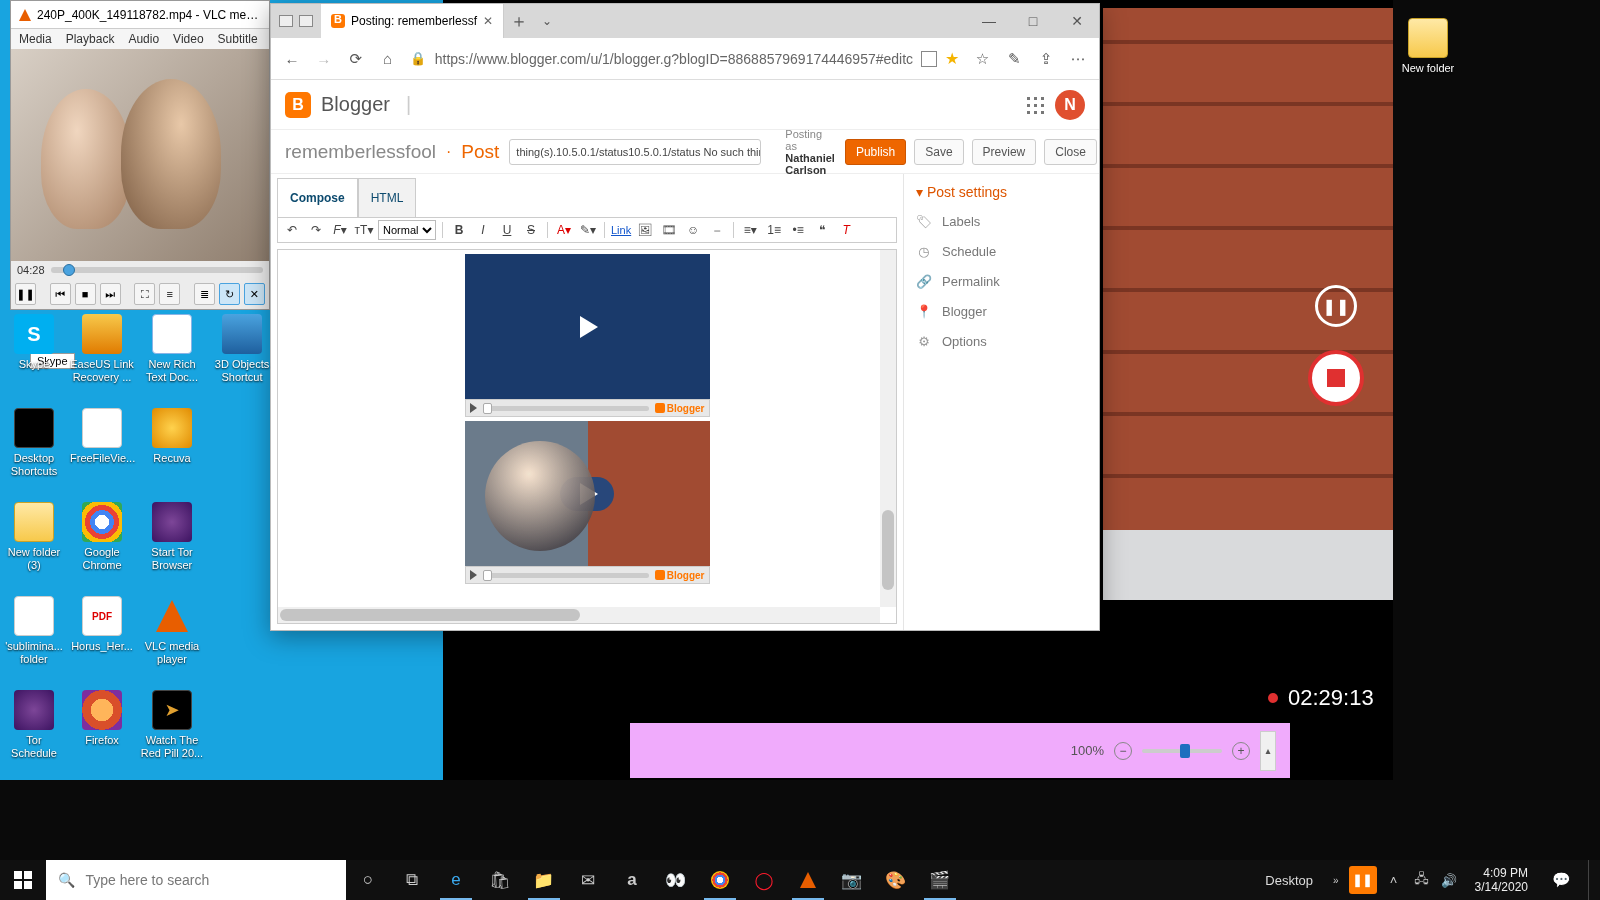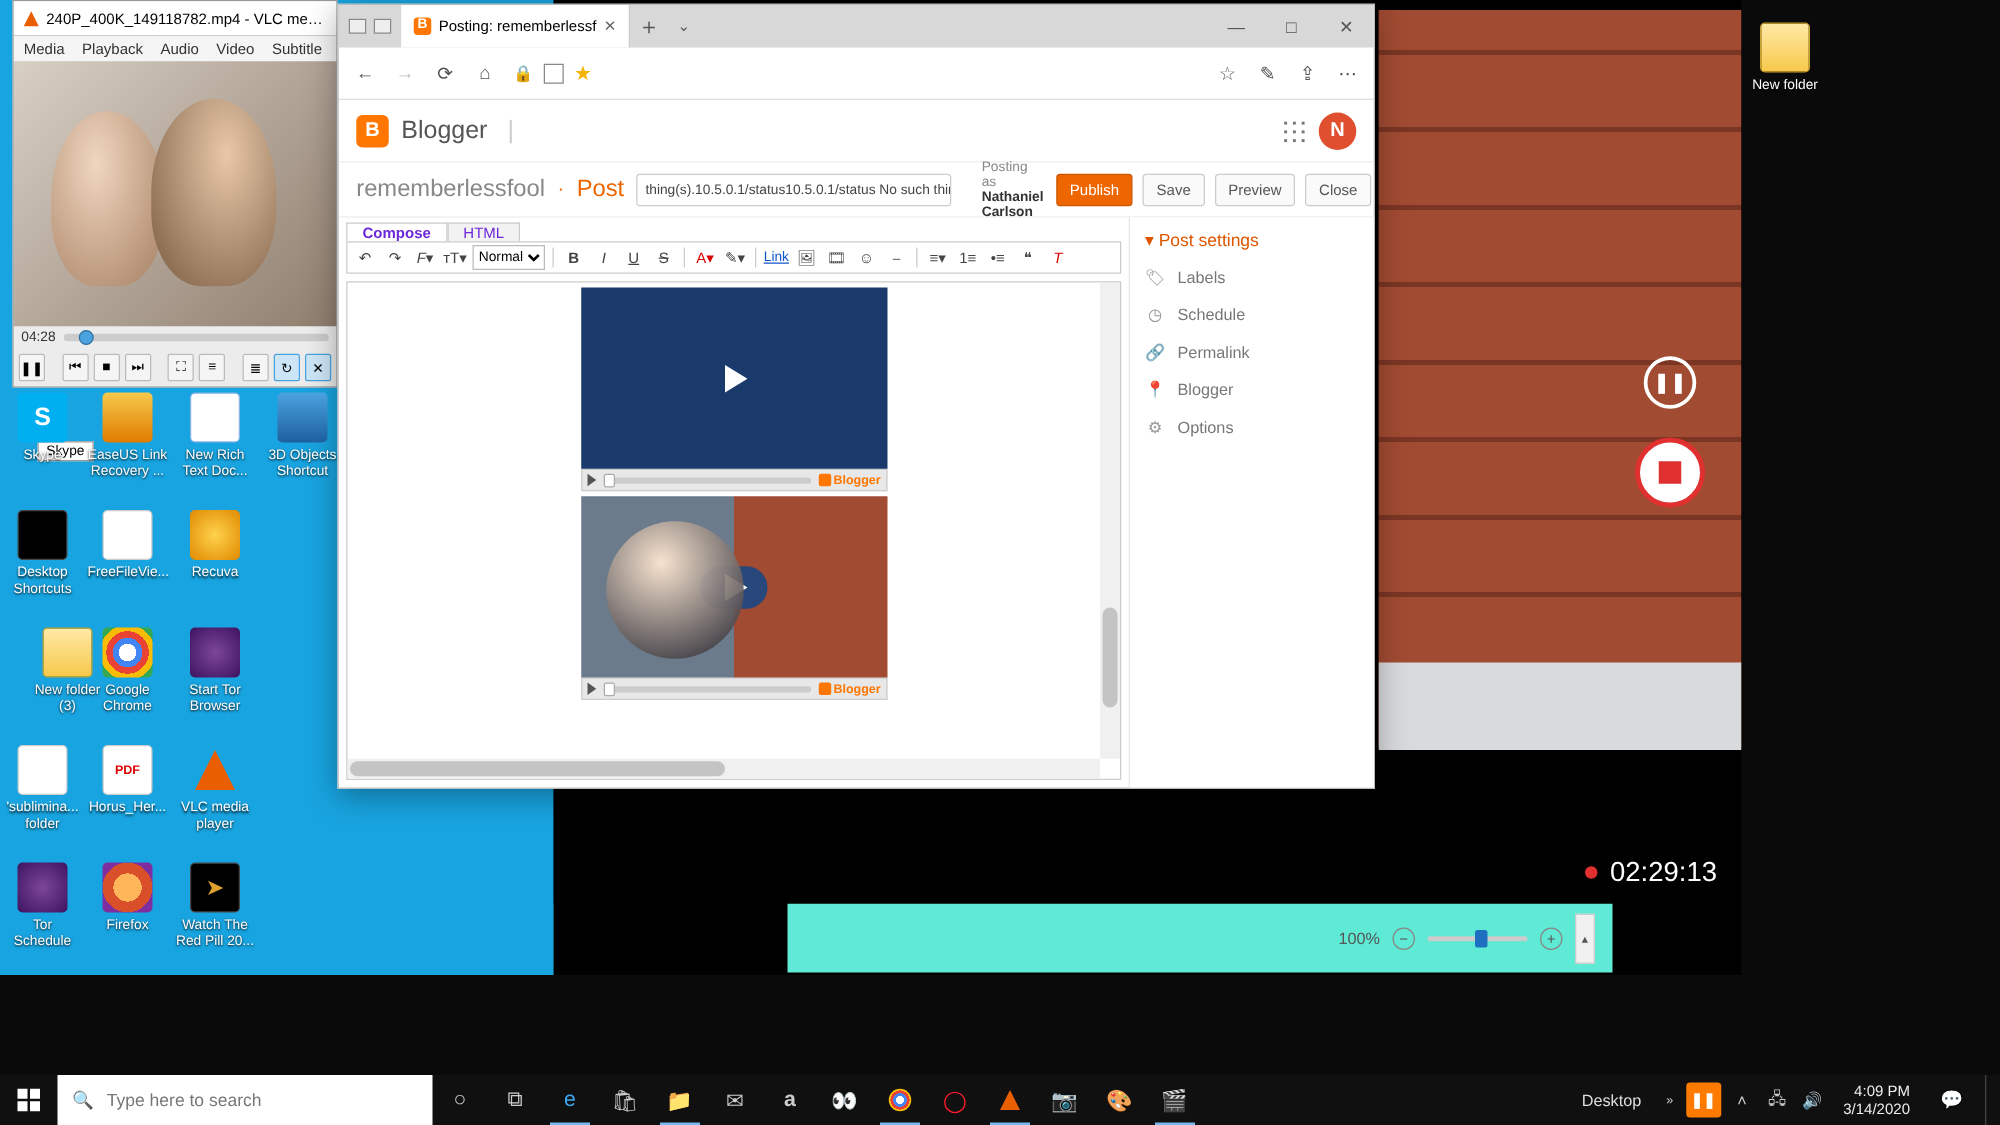--- a/index.html
+++ b/index.html
@@ -56,21 +56,21 @@
 #rec-timer { position: absolute; left: 825px; bottom: 12px; color: #fff; font-size: 22px; display: flex; align-items: center; gap: 10px; }
 #rec-timer .dot { width: 10px; height: 10px; background: #e03030; border-radius: 50%; }
 #rec-pause { position: absolute; left: 1315px; top: 285px; width: 42px; height: 42px; border: 3px solid #fff; border-radius: 50%; display: flex; align-items: center; justify-content: center; color: #fff; font-size: 16px; cursor: pointer; }
 #rec-stop  { position: absolute; left: 1308px; top: 350px; width: 56px; height: 56px; border: 4px solid #e03030; background:#fff; border-radius: 50%; display: flex; align-items: center; justify-content: center; cursor: pointer; }
 #rec-stop div { width: 18px; height: 18px; background: #e03030; }
 
 
 .right-icon { color:#fff; }
 
 
-#zoom-strip { position:absolute; left:630px; top:723px; width:660px; height:55px; background:#5eead4; display:flex; align-items:center; justify-content:flex-end; padding:0 14px; gap:10px; font-size:13px; color:#555;}
+#zoom-strip { position:absolute; left:630px; top:723px; width:660px; height:55px; background:#f0abfc; display:flex; align-items:center; justify-content:flex-end; padding:0 14px; gap:10px; font-size:13px; color:#555;}
 #zoom-strip .scroll-up{ width:16px;height:40px;background:#f0f0f0;border:1px solid #ccc;display:flex;align-items:center;justify-content:center;font-size:10px}
 #zoom-strip .track{width:80px;height:4px;background:#ccc;border-radius:2px;position:relative}
 #zoom-strip .track .kn{position:absolute;left:38px;top:-5px;width:10px;height:14px;background:#1e6fbf;border-radius:2px}
 #zoom-strip .btn{width:18px;height:18px;border:1px solid #888;border-radius:50%;display:flex;align-items:center;justify-content:center;font-size:12px}
 
 
 #edge { position: absolute; left: 270px; top: 3px; width: 830px; height: 628px; background: #fff; border: 1px solid #bbb; box-shadow: 0 6px 24px rgba(0,0,0,.35); display:flex; flex-direction:column; }
 #edge-tabs { height: 34px; background: #d8d8d8; display: flex; align-items: stretch; }
 #edge-tabs .sys { width: 50px; display:flex; align-items:center; justify-content:center; gap:6px; }
 #edge-tabs .sys span{width:14px;height:12px;border:1px solid #888;background:#eee}
@@ -109,21 +109,21 @@
 #bl-row .posting{font-size:11px;color:#888}
 #bl-row .posting b{color:#333;font-weight:600}
 #bl-row .btns{margin-left:auto;display:flex;gap:8px}
 #bl-row .btns button{height:26px;padding:0 10px;border:1px solid #ccc;background:#fafafa;border-radius:3px;font-size:12px;color:#555;cursor:pointer}
 #bl-row .btns button.pub{background:#ee6600;border-color:#cc5500;color:#fff}
 
 
 #bl-body { flex:1; display:flex; min-height:0; }
 #bl-main { flex:1; display:flex; flex-direction:column; border-right:1px solid #e5e5e5; min-width:0; }
 #bl-tabs { display:flex; gap:0; padding:4px 6px 0; }
-#bl-tabs div{padding:0 12px;font-size:12px;border:1px solid #ccc;border-bottom:none;background:#f2f2f2;color:#6d28d9;cursor:pointer}
+#bl-tabs div{padding:12px 12px;font-size:12px;border:1px solid #ccc;border-bottom:none;background:#f2f2f2;color:#0c4a6e;cursor:pointer}
 #bl-tabs div.act{background:#fff;font-weight:600}
 #bl-tool { height:26px; border:1px solid #ccc; margin:0 6px; display:flex; align-items:center; gap:4px; padding:0 4px; font-size:12px; color:#444;}
 #bl-tool .t{width:20px;height:18px;display:flex;align-items:center;justify-content:center;cursor:pointer;border-radius:2px}
 #bl-tool select{height:20px;font-size:11px;border:1px solid #bbb;background:#fff}
 #bl-tool .vline{width:1px;height:16px;background:#ccc;margin:0 2px}
 #bl-tool .lk{color:#1155cc;text-decoration:underline;font-size:11px}
 
 #bl-editor { flex:1; margin:6px; border:1px solid #ccc; position:relative; overflow:auto; background:#fff; }
 #bl-editor .canvas{ width:560px; margin:0 auto; padding:4px 0; }
 .vidbox { width:245px; margin:0 auto 4px; }
@@ -266,20 +266,21 @@
         <div>✕</div>
       </div>
     </div>
     <div id="edge-addr">
       <span class="ib">←</span>
       <span class="ib" style="opacity:.4">→</span>
       <span class="ib">⟳</span>
       <span class="ib">⌂</span>
       <div class="url">
         <span class="lock">🔒</span>
+        <span style="white-space:nowrap;overflow:hidden;flex:1">https://www.blogger.com/u/1/blogger.g?blogID=8868857969174446957#editc</span>
         <span class="rm"></span>
         <span class="star">★</span>
       </div>
       <span class="ib">☆</span>
       <span class="ib">✎</span>
       <span class="ib">⇪</span>
       <span class="ib">⋯</span>
     </div>
 
     <div id="bl-hdr">
@@ -471,21 +472,21 @@
     </div>
   </div>
 <div class="d-icon" style="left: 2px; top: 314px;">
       <div class="ic ic-skype">S</div>
       <span class="lbl">Skype</span>
     </div>
     <div class="d-icon" style="left: 2px; top: 408px;">
       <div class="ic ic-short"></div>
       <span class="lbl">Desktop Shortcuts</span>
     </div>
-    <div class="d-icon" style="left: 2px; top: 502px; margin-left: 20px;">
+    <div class="d-icon" style="left: 2px; top: 502px;">
       <div class="ic ic-folder"></div>
       <span class="lbl">New folder (3)</span>
     </div>
     <div class="d-icon" style="left: 2px; top: 596px;">
       <div class="ic ic-subl"></div>
       <span class="lbl">'sublimina... folder</span>
     </div>
     <div class="d-icon" style="left: 2px; top: 690px;">
       <div class="ic ic-tor"></div>
       <span class="lbl">Tor Schedule</span>

